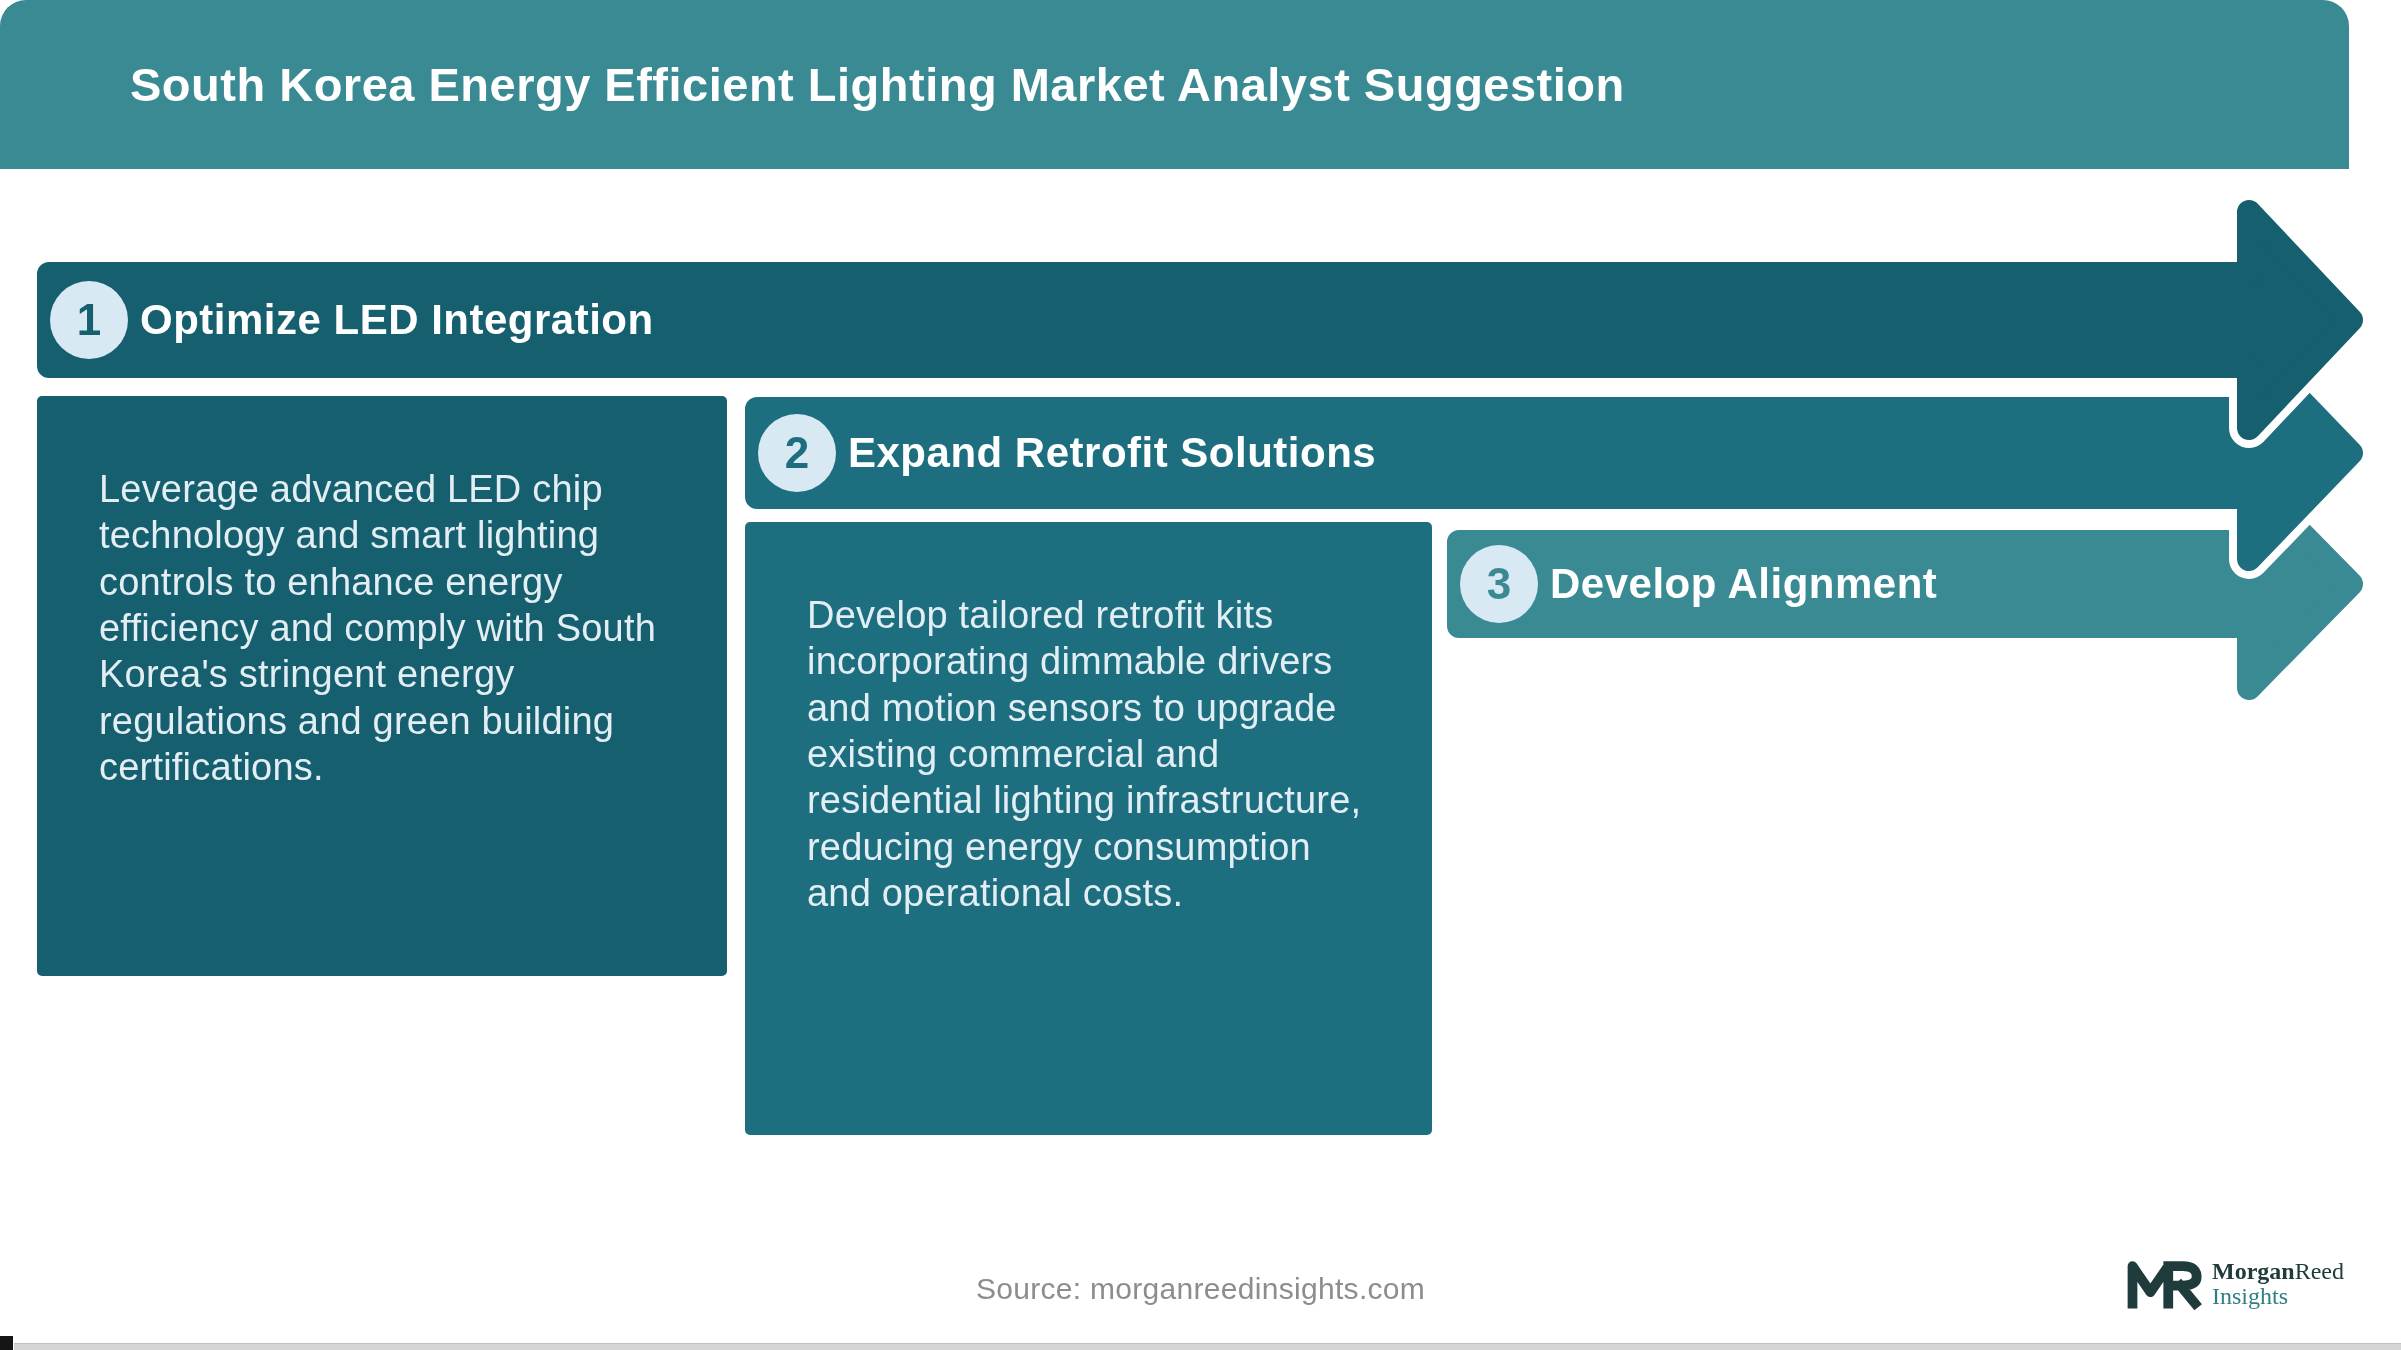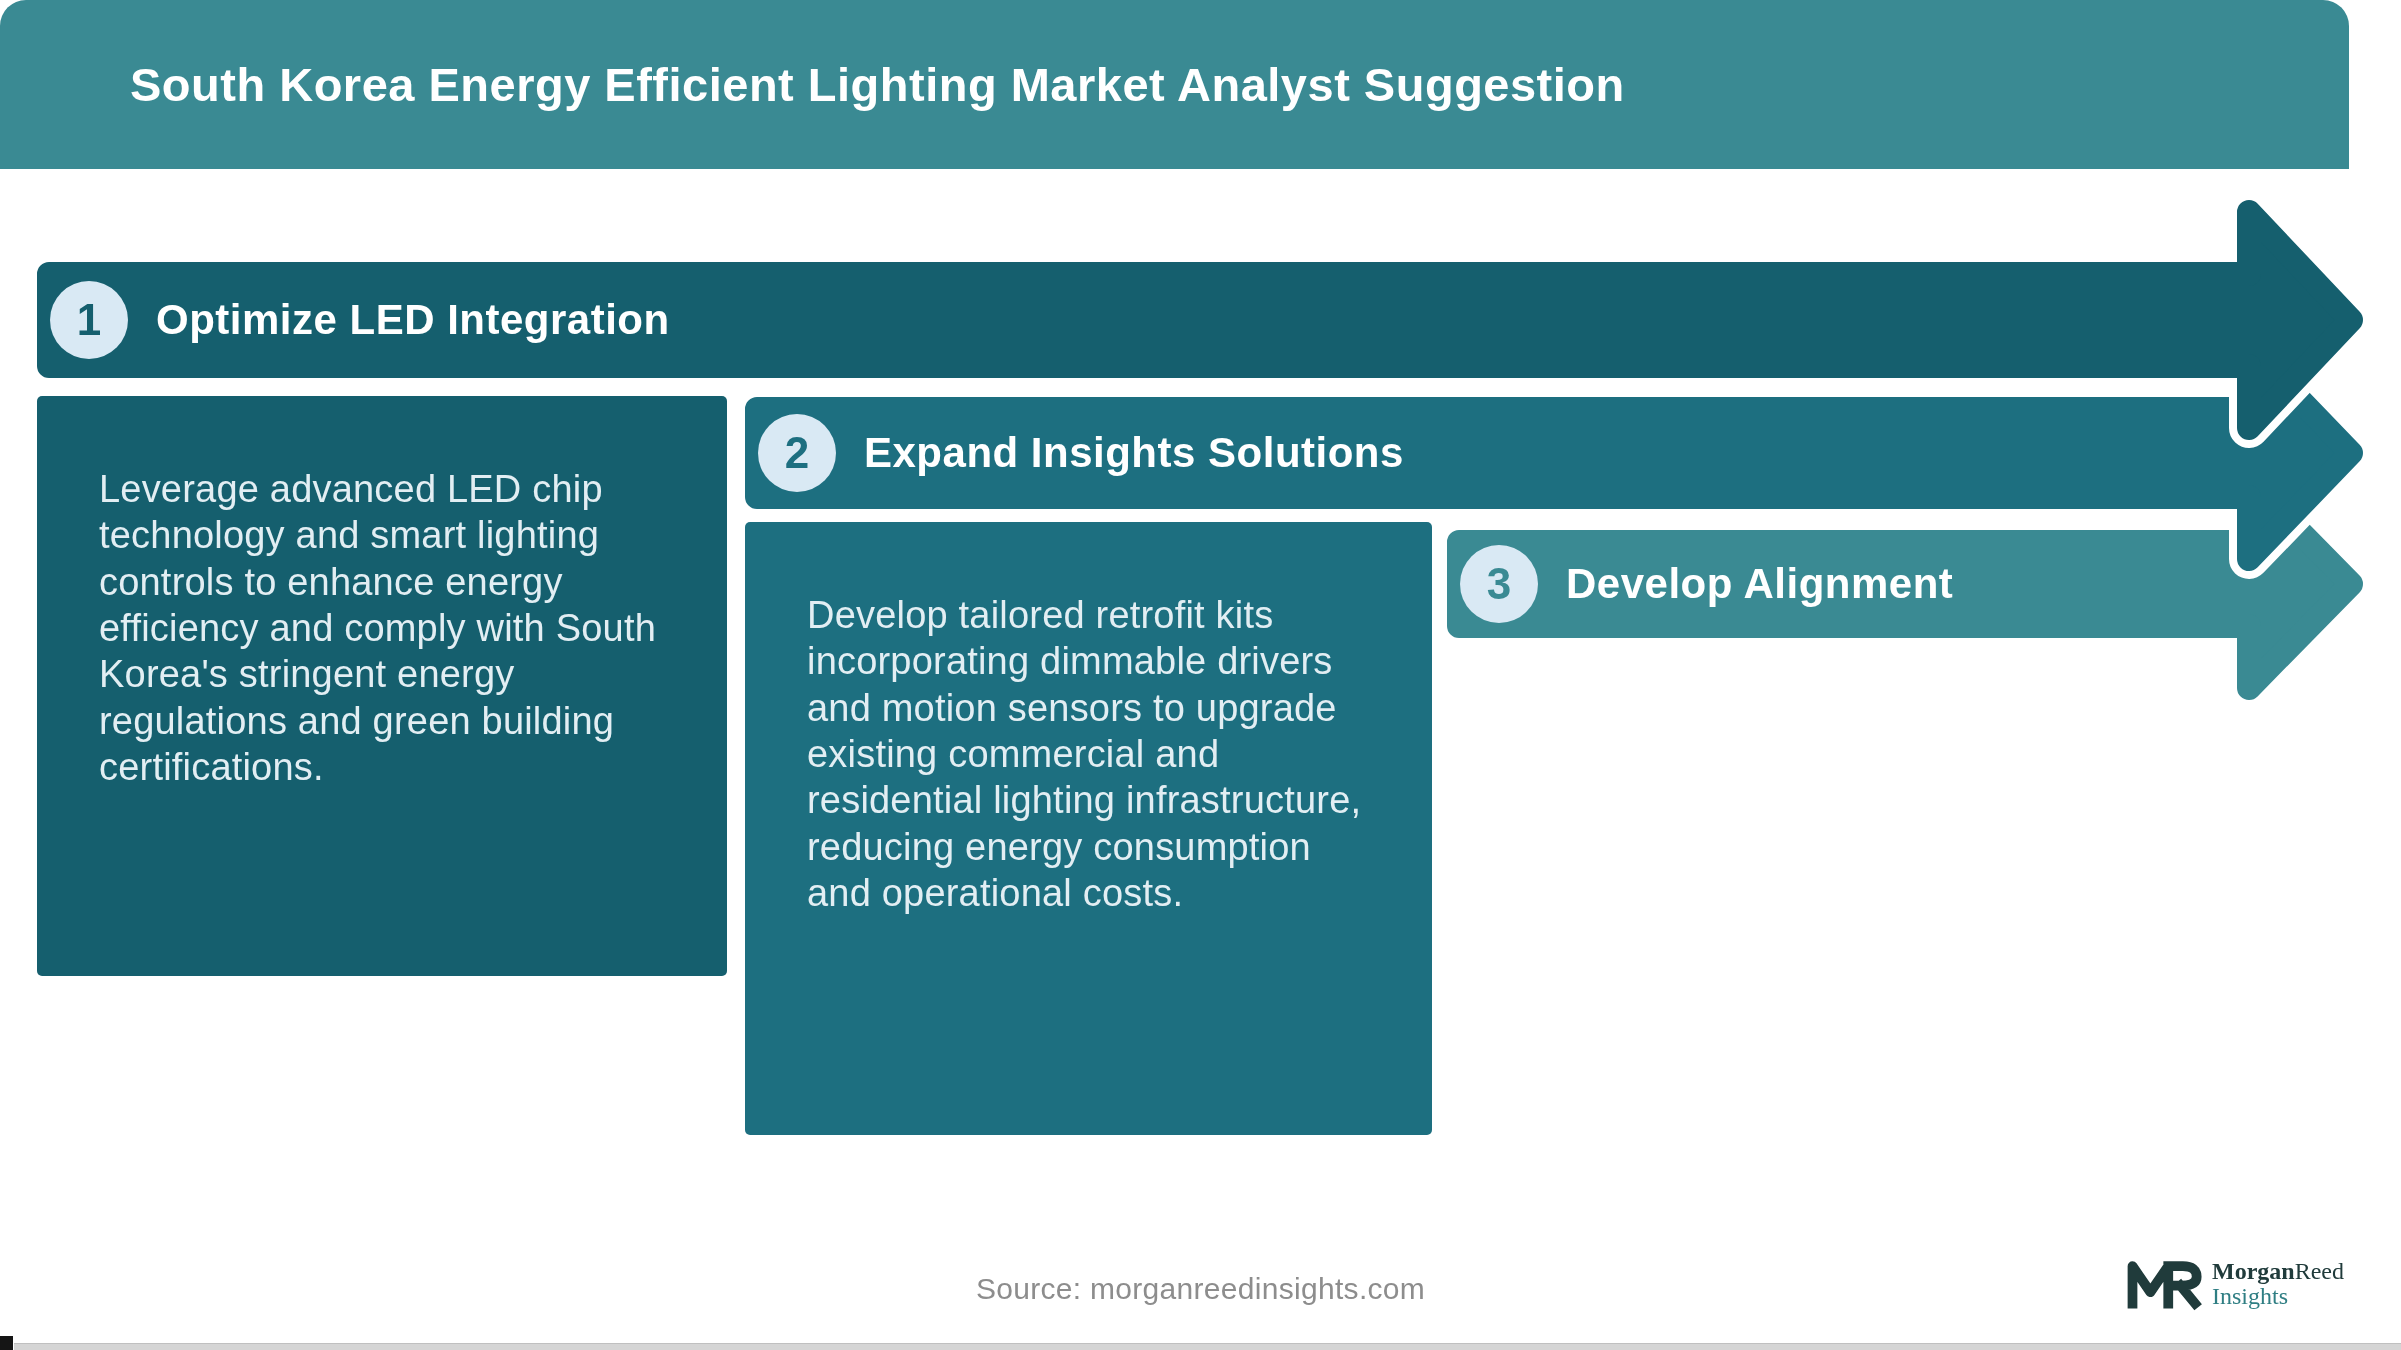--- a/index.html
+++ b/index.html
@@ -36,21 +36,21 @@
   .banner-3{left:1447px; top:530px; width:790px; height:108px;}
   .num-circle{
     width:78px; height:78px; border-radius:50%; background:var(--circle-bg);
     margin-left:13px; flex:0 0 auto;
     display:flex; align-items:center; justify-content:center;
     font-size:44px; font-weight:700;
   }
   .banner-1 .num-circle{color:var(--step1);}
   .banner-2 .num-circle{color:var(--step2);}
   .banner-3 .num-circle{color:var(--step3);}
-  .banner-label{margin-left:28px; color:#ffffff; font-size:42px; font-weight:700; letter-spacing:.5px;}
+  .banner-label{margin-left:12px; color:#ffffff; font-size:42px; font-weight:700; letter-spacing:.5px;}
 
   
   .desc-box{
     position:absolute; z-index:1; border-radius:5px;
     padding:70px 62px; color:var(--body-text);
     font-size:38px; line-height:1.22; letter-spacing:.2px; font-weight:400;
   }
   .desc-1{left:37px;  top:396px; width:690px; height:580px; background:var(--step1);}
   .desc-2{left:745px; top:522px; width:687px; height:613px; background:var(--step2);}
   .desc-3{left:1447px; top:655px; width:705px; height:585px; background:var(--step3);}
@@ -97,21 +97,21 @@
       <path class="arrow-body" style="fill:var(--step1);stroke:var(--step1);" d="M 49 274 L 2249 274 L 2249 212 L 2351 320 L 2249 428 L 2249 366 L 49 366 Z"></path>
     </g>
   </svg>
 
   <div class="banner banner-1">
     <div class="num-circle">1</div>
     <div class="banner-label">Optimize LED Integration</div>
   </div>
   <div class="banner banner-2">
     <div class="num-circle">2</div>
-    <div class="banner-label">Expand Insights Solutions</div>
+    <div class="banner-label">Expand Retrofit Solutions</div>
   </div>
   <div class="banner banner-3">
     <div class="num-circle">3</div>
     <div class="banner-label">Develop Alignment</div>
   </div>
 
   <div class="desc-box desc-1">
     <div>Leverage advanced LED chip technology and smart lighting controls to enhance energy efficiency and comply with South Korea's stringent energy regulations and green building certifications.</div>
   </div>
   <div class="desc-box desc-2">

